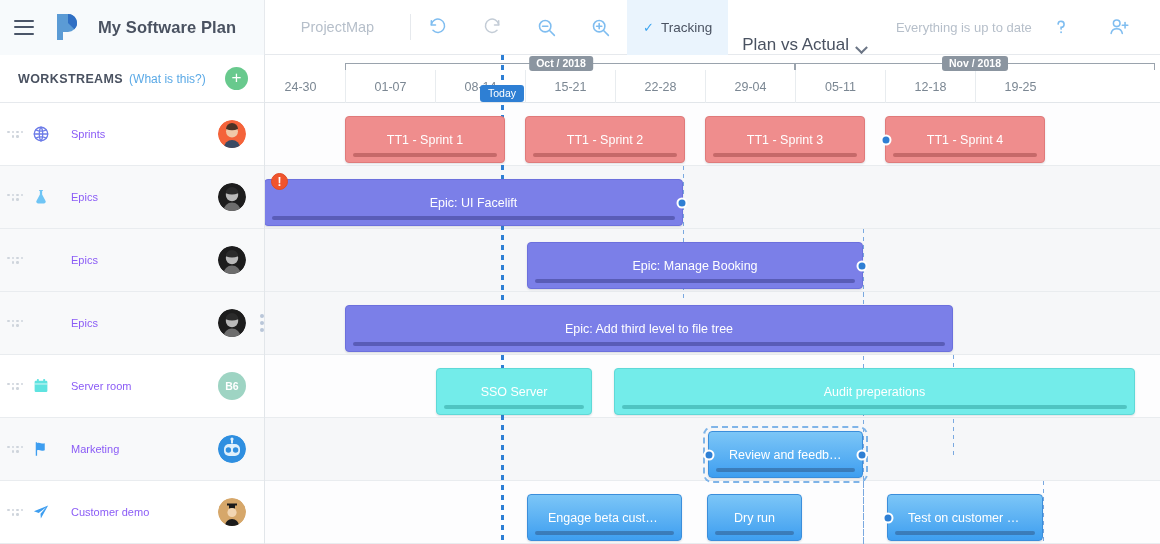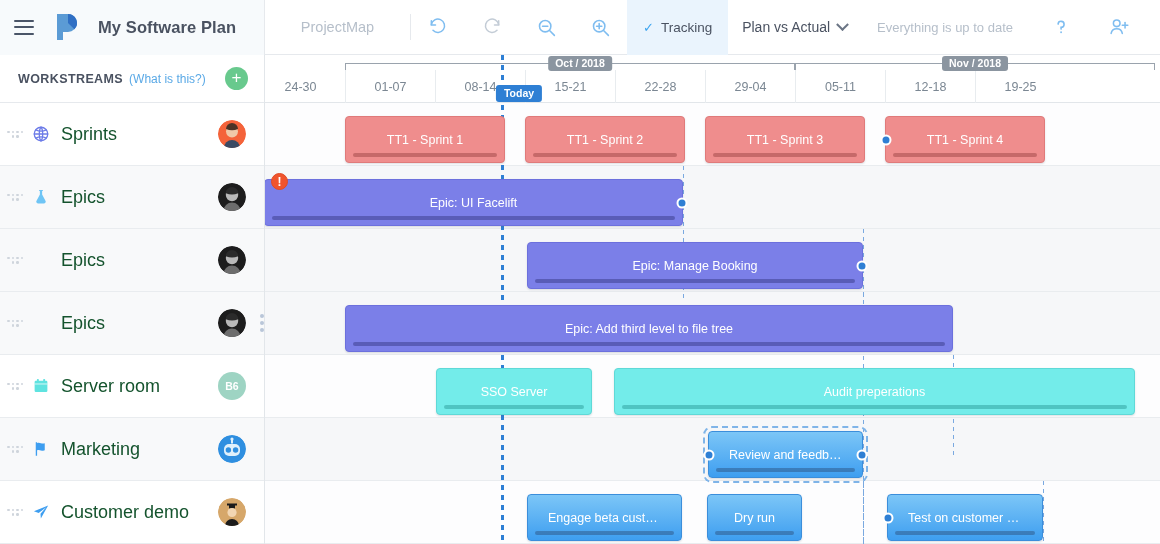--- a/index.html
+++ b/index.html
@@ -38,22 +38,22 @@
     width: 54px; height: 55px; display: flex; align-items: center; justify-content: center;
     cursor: pointer;
   }
   .tracking {
     height: 55px; padding: 0 16px; background: #eaf4fd;
     display: flex; align-items: center; gap: 7px; cursor: pointer;
     font-size: 13.5px; color: #4a5261;
   }
   .tick { color: #3da5f0; font-size: 13px; }
   .plan-sel {
-    height: 55px; padding: 0 14px; display: flex; align-items: center; gap: 8px;
-    font-size: 14px; color: #4a5261; cursor: pointer;
+    height: 55px; padding: 0 14px; display: flex; align-items: flex-end; gap: 8px;
+    font-size: 17px; color: #4a5261; cursor: pointer;
   }
   .chev { width: 9px; height: 9px; border-right: 2px solid #6b7585;
     border-bottom: 2px solid #6b7585; transform: rotate(45deg) translate(-2px,-2px); }
   .status-txt { margin-left: 16px; font-size: 13px; color: #b6bfca; }
   .tb-right { margin-left: auto; display: flex; align-items: center; padding-right: 14px; gap: 4px; }
 
   
   .sidebar {
     position: absolute; top: 55px; left: 0; width: 265px; height: 489px;
     background: #ffffff; border-right: 1px solid #e2e6ea; z-index: 6;
@@ -71,21 +71,21 @@
   }
   .srow {
     height: 63px; display: flex; align-items: center; position: relative;
     border-bottom: 1px solid #e9ecef; background: #fff;
   }
   .srow.alt { background: #f8f9fa; }
   .grip { width: 18px; margin-left: 6px; display: flex; flex-wrap: wrap; gap: 2px 2px;
     justify-content: center; cursor: grab; }
   .grip i { width: 2.5px; height: 2.5px; border-radius: 50%; background: #cfd5dc; }
   .srow-ic { width: 34px; display: flex; justify-content: center; align-items: center; }
-  .srow-lbl { font-size: 18px; color: #14532d; margin-left: 3px; }
+  .srow-lbl { font-size: 11px; color: #8b5cf6; margin-left: 13px; }
   .avatar {
     position: absolute; right: 18px; width: 28px; height: 28px; border-radius: 50%;
     overflow: hidden; cursor: pointer;
   }
   .av-init { width:100%; height:100%; display:flex; align-items:center; justify-content:center;
     font-size: 10.5px; color:#fff; font-weight: bold; }
   .rowdots { position: absolute; right: 0px; top: 50%; transform: translateY(-50%);
     display: flex; flex-direction: column; gap: 3px; }
   .rowdots i { width: 4px; height: 4px; border-radius: 50%; background: #b9c6d8; }
 
@@ -101,21 +101,21 @@
   .mbar { position: absolute; top: 8px; height: 7px; border-top: 1px solid #9aa3ad;
     border-left: 1px solid #9aa3ad; border-right: 1px solid #9aa3ad; }
   .wk {
     position: absolute; top: 15px; height: 33px; border-left: 1px solid #e8ecef;
     display: flex; align-items: center; justify-content: center;
     font-size: 12.5px; color: #7b8793;
   }
   .today-badge {
     position: absolute; height: 17px; padding: 0 8px; border-radius: 3px;
     background: #2e7fd4; color: #fff; font-size: 10.5px; line-height: 17px;
-    font-weight: bold; transform: translateX(-50%); top: 30px; z-index: 5; white-space: nowrap; margin-left: 17px;
+    font-weight: normal; transform: translateX(-50%); top: 30px; z-index: 5; white-space: nowrap;
   }
   .tl-body { position: relative; height: 441px; background: #fbfcfd; }
   .grid { position: absolute; inset: 0; z-index: 0; }
   .gl { position: absolute; top: 0; bottom: 0; width: 1px; background: #eef1f4; }
   .wknd { position: absolute; top: 0; bottom: 0;
     background-image: repeating-linear-gradient(45deg,
       rgba(160,175,195,.13) 0 1.5px, rgba(0,0,0,0) 1.5px 6px);
     background-color: rgba(237,241,246,.55); }
   .rowbg { position: absolute; left: 0; right: 0; border-bottom: 1px solid #e9ecef; }
   .rowbg.alt { background: #f6f7f9; }
@@ -412,21 +412,21 @@
         <div class="wk" style="left: -10px; width: 90px;">24-30</div>
         <div class="wk" style="left: 80px; width: 90px;">01-07</div>
         <div class="wk" style="left: 170px; width: 90px;">08-14</div>
         <div class="wk" style="left: 260px; width: 90px;">15-21</div>
         <div class="wk" style="left: 350px; width: 90px;">22-28</div>
         <div class="wk" style="left: 440px; width: 90px;">29-04</div>
         <div class="wk" style="left: 530px; width: 90px;">05-11</div>
         <div class="wk" style="left: 620px; width: 90px;">12-18</div>
         <div class="wk" style="left: 710px; width: 90px; text-align: right;">19-25</div>
         <div class="mbar" style="left: 80px; width: 450px;"></div>
-        <div class="mbadge" style="left: 315px;">Oct / 2018</div>
+        <div class="mbadge" style="left: 296px;">Oct / 2018</div>
         <div class="mbar" style="left: 530px; width: 360px;"></div>
         <div class="mbadge" style="left: 710px;">Nov / 2018</div>
         <div class="today-badge" style="left: 237px;">Today</div>
       </div>
     <div class="tl-body" id="tl-body">
         <div class="grid">
           <div class="gl" style="left: 2.85714px;"></div>
           <div class="gl" style="left: 15.7143px;"></div>
           <div class="gl" style="left: 28.5714px;"></div>
           <div class="gl" style="left: 41.4286px;"></div>

